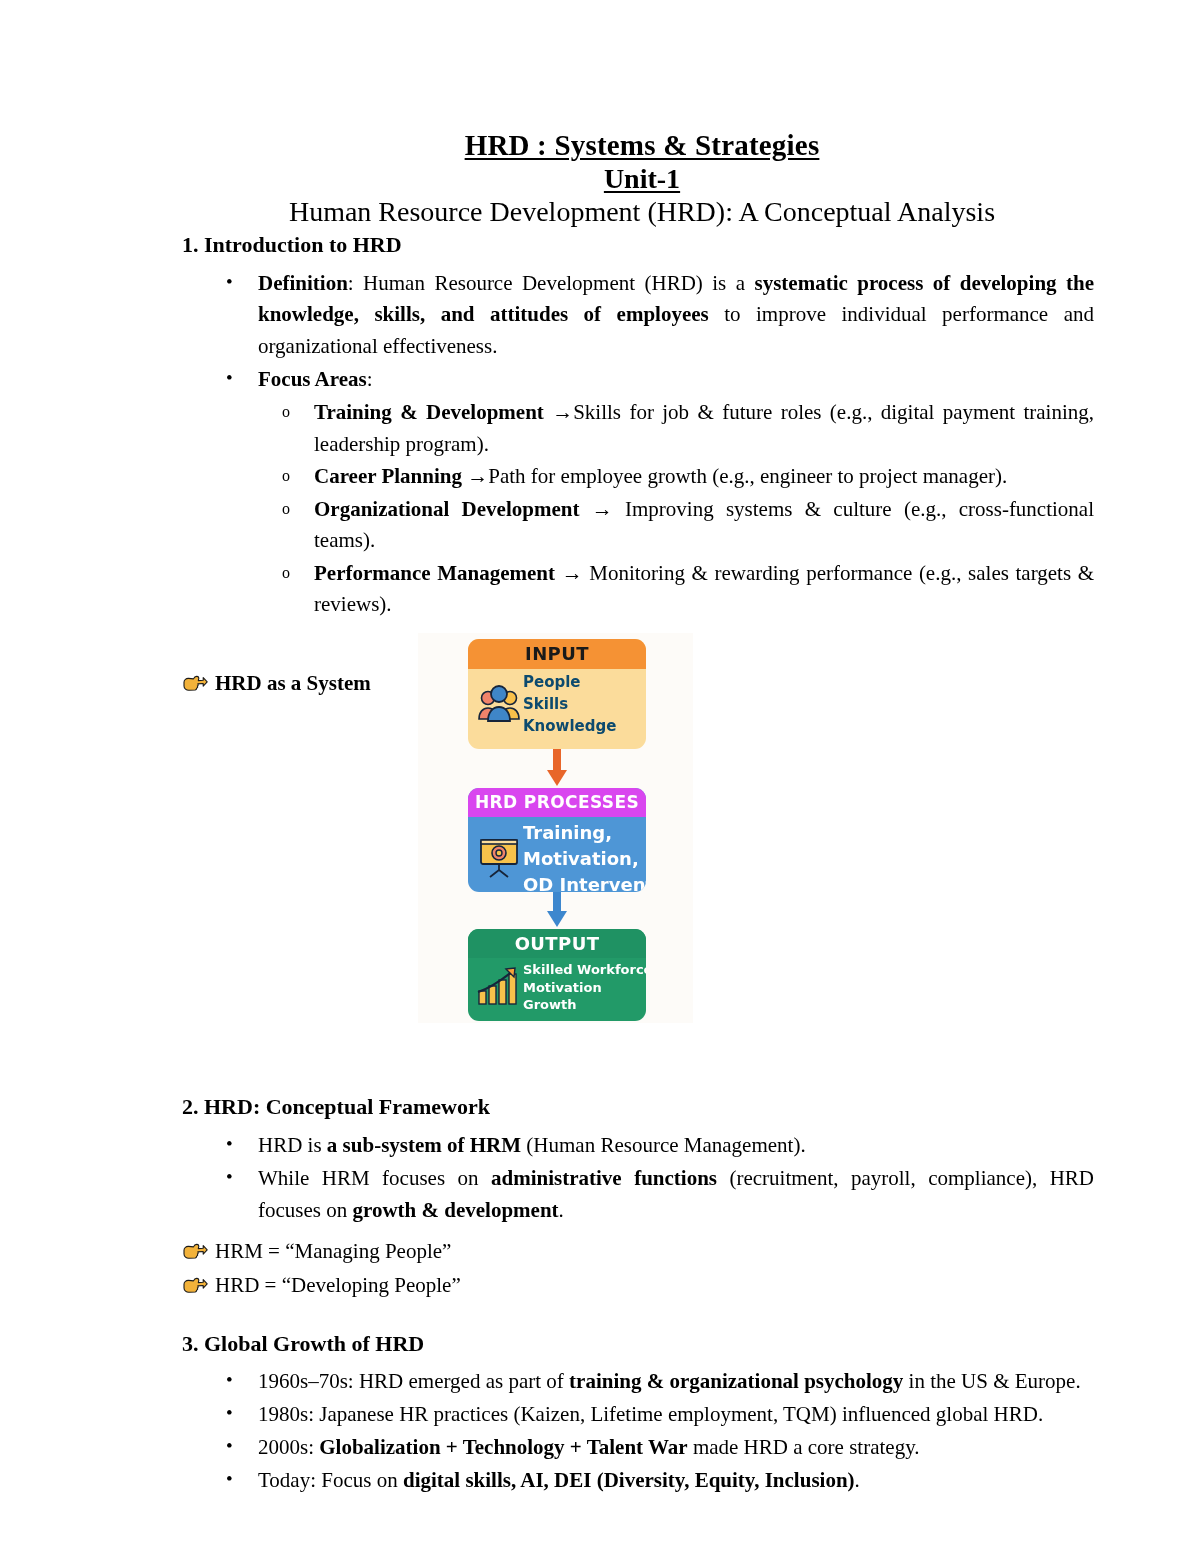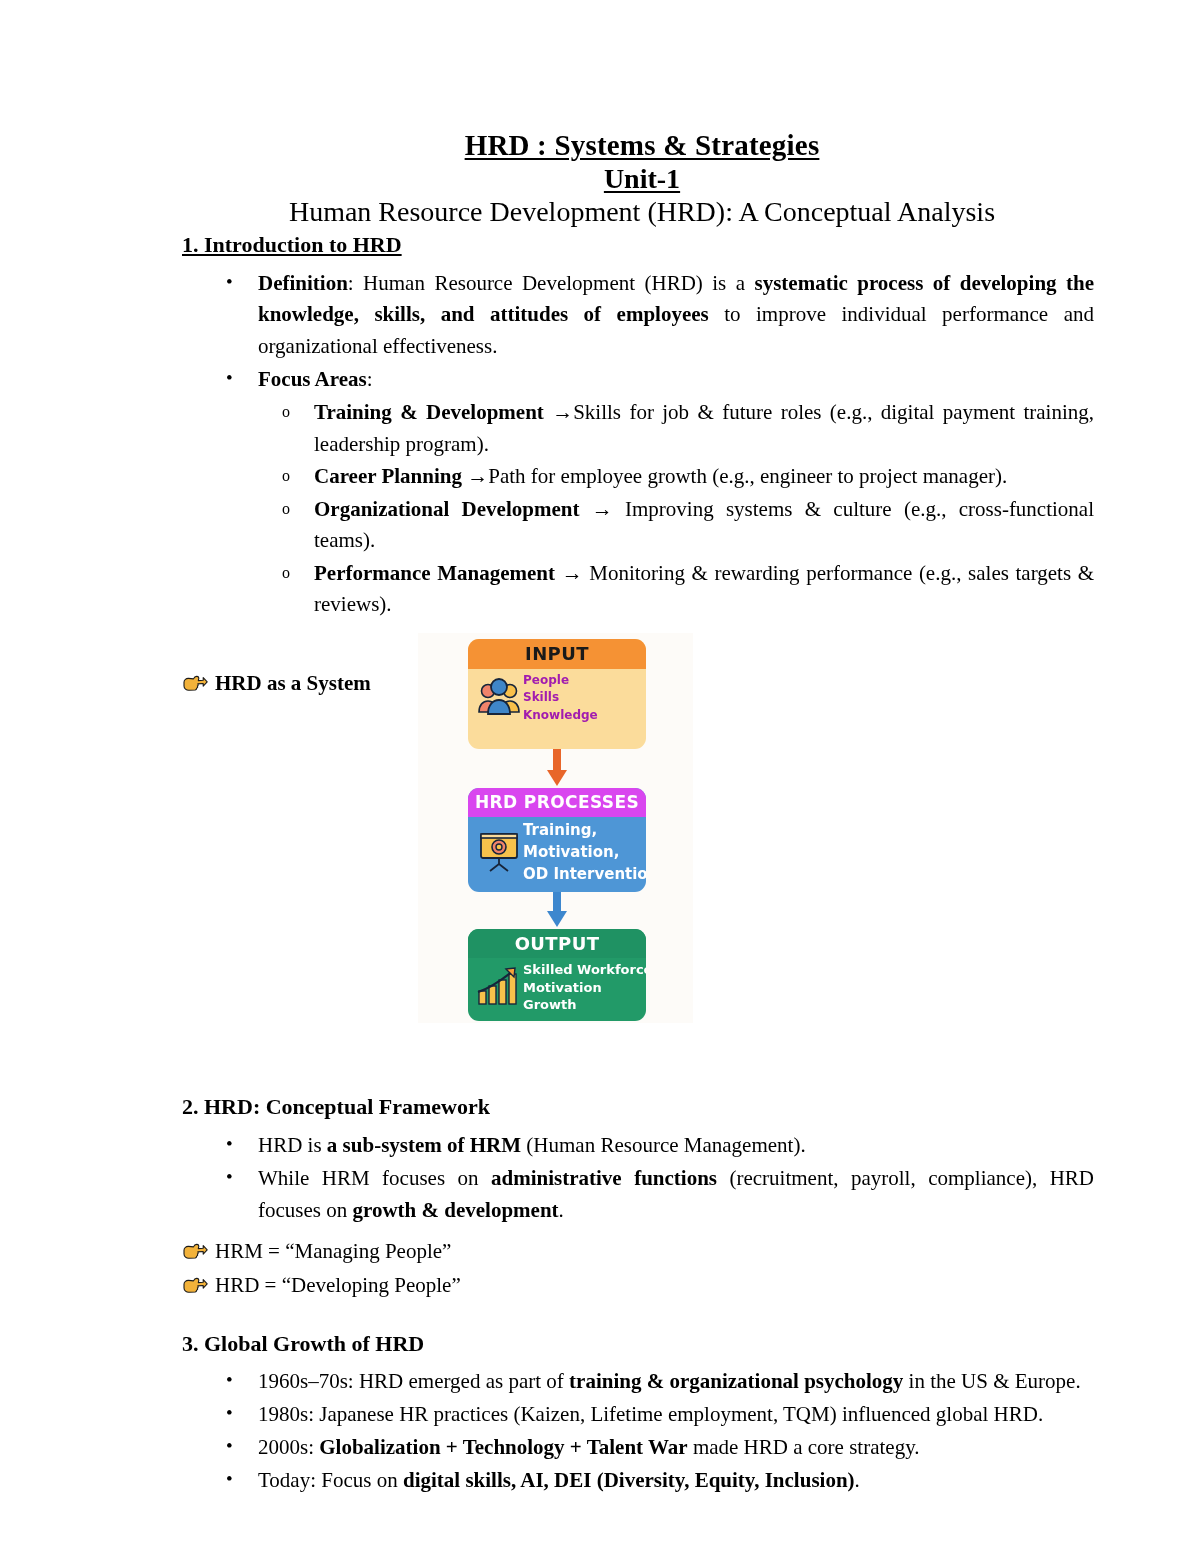--- a/index.html
+++ b/index.html
@@ -57,21 +57,20 @@
   }
 
   
   .sec-head {
     font-size: 22px;
     font-weight: bold;
     line-height: 1.35;
     margin-top: 1px;
   }
   .sec-head.underlined {
-    text-decoration: underline;
     text-underline-offset: 2px;
   }
 
   
   ul.l1 {
     list-style: none;
     margin: 8px;
     padding: 0;
   }
   ul.l1 > li {
@@ -167,27 +166,27 @@
     font-weight: bold;
     line-height: 1.45;
   }
   .fig-items div {
     white-space: nowrap;
   }
 
   
   #box-input { top: 6px; height: 110px; background: #fbdc9b; }
   #box-input .fig-head { background: #f59234; color: #1a1a1a; font-size: 18px; padding: 4px 0 5px; }
-  #box-input .fig-items { color: #a21caf; font-size: 12px; }
+  #box-input .fig-items { color: #0c4a6e; font-size: 15px; }
   #box-input .fig-icon { width: 48px; flex: 0 0 48px; }
 
   
   #box-proc { top: 155px; height: 104px; background: #4e96d6; }
   #box-proc .fig-head { background: #d946ef; color: #ffffff; font-size: 17px; padding: 4px 0 5px; }
-  #box-proc .fig-items { color: #ffffff; font-size: 15px; }
+  #box-proc .fig-items { color: #ffffff; font-size: 18px; }
   #box-proc .fig-icon { width: 48px; flex: 0 0 48px; }
 
   
   #box-out { top: 296px; height: 92px; background: #229a68; }
   #box-out .fig-head { background: #1f9263; color: #ffffff; font-size: 18px; padding: 4px 0 4px; }
   #box-out .fig-items { color: #ffffff; font-size: 13px; font-weight: bold; line-height: 1.36; }
   #box-out .fig-icon { width: 48px; flex: 0 0 48px; }
 
   .arrow {
     position: absolute;

